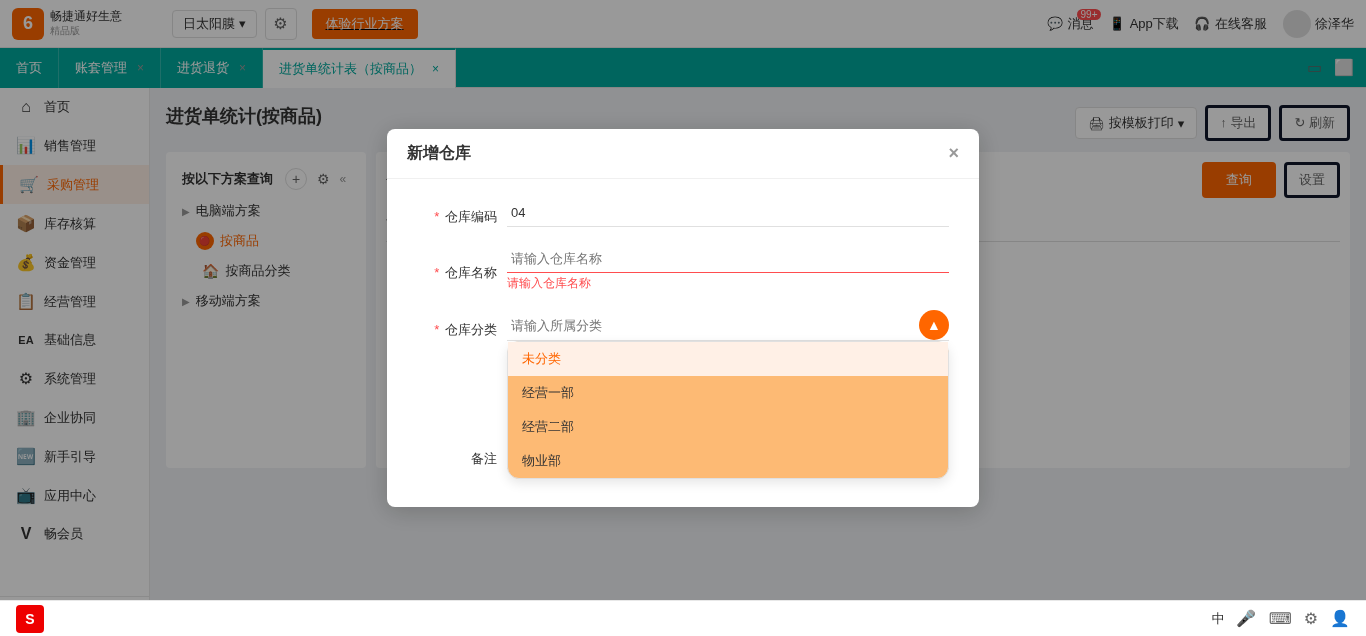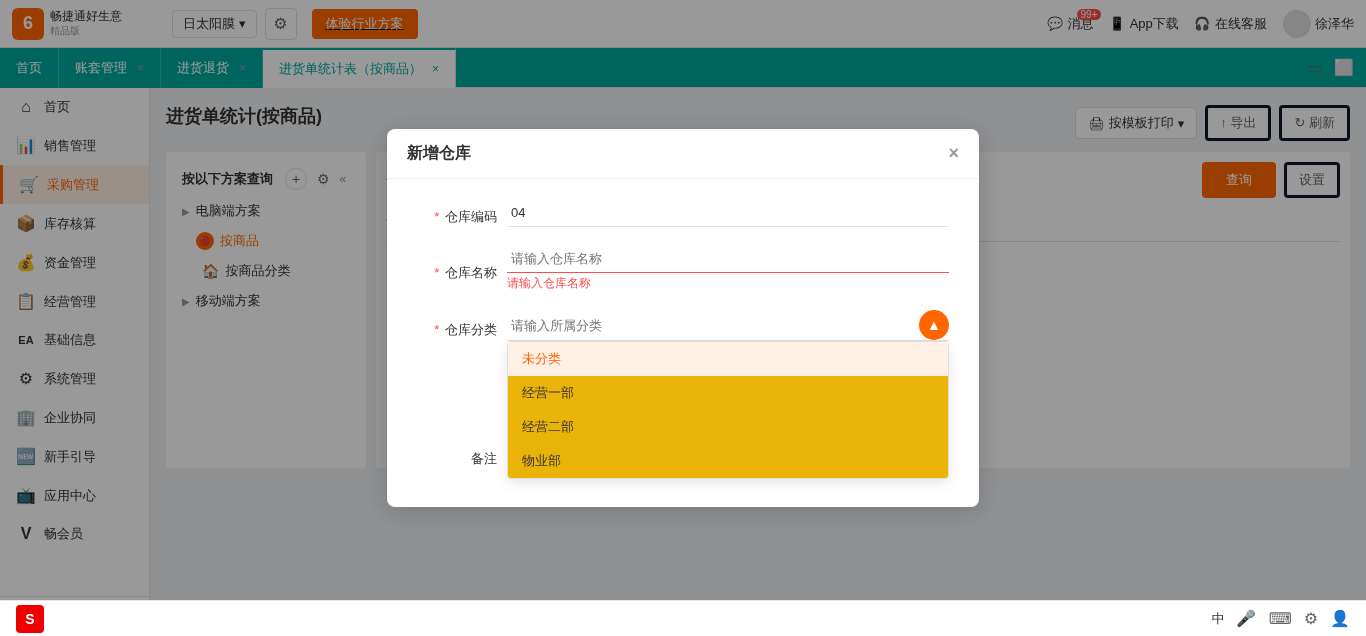--- a/index.html
+++ b/index.html
@@ -213,21 +213,21 @@
     .cat-input {
       flex: 1; border: none; padding: 6px 4px; font-size: 13px; color: #333; outline: none;
     }
     .cat-toggle {
       width: 30px; height: 30px; background: #ff6600; border-radius: 50%;
       display: flex; align-items: center; justify-content: center;
       color: white; cursor: pointer; font-size: 14px; flex-shrink: 0;
     }
     .cat-dropdown {
       position: absolute; top: 100%; left: 0; right: 0;
-      background: #eab308; border: 1px solid #e0e0e0; border-radius: 4px;
+      background: #fdba74; border: 1px solid #e0e0e0; border-radius: 12px;
       box-shadow: 0 4px 12px rgba(0,0,0,0.1); z-index: 200;
     }
     .cat-option {
       padding: 8px 14px; font-size: 13px; color: #333; cursor: pointer;
     }
     .cat-option.selected { background: #fff0e6; color: #ff6600; }
 
     .dialog-footer {
       display: flex; justify-content: flex-end; gap: 10px;
       padding: 10px 20px 20px;

